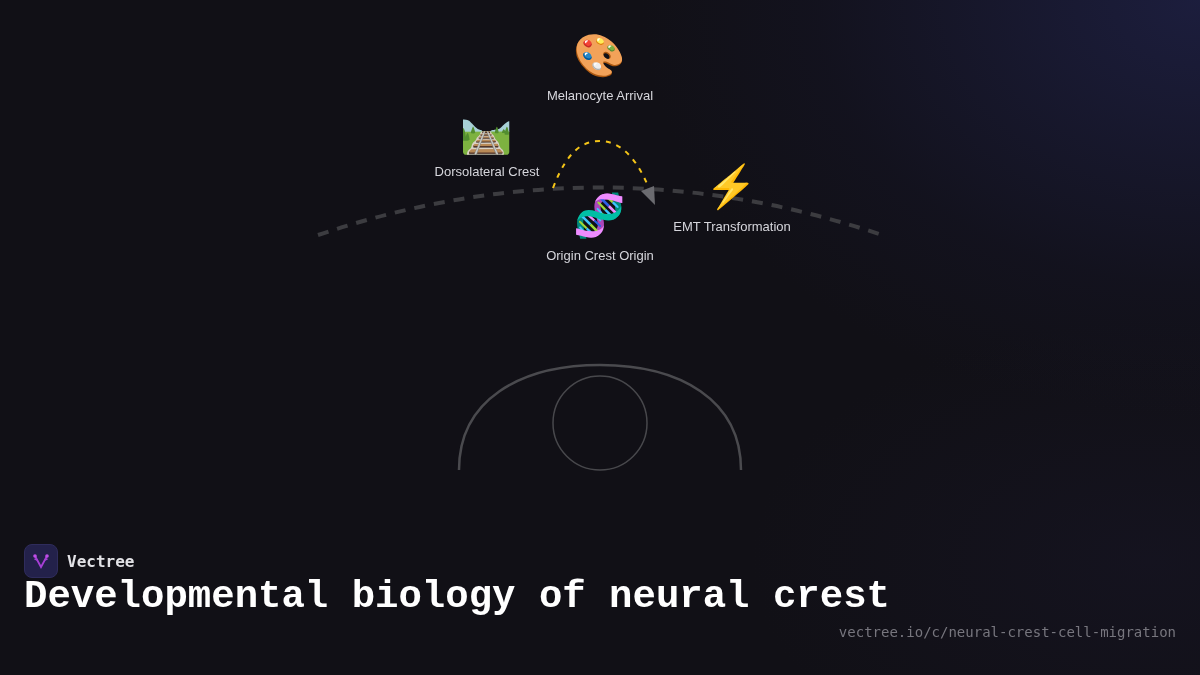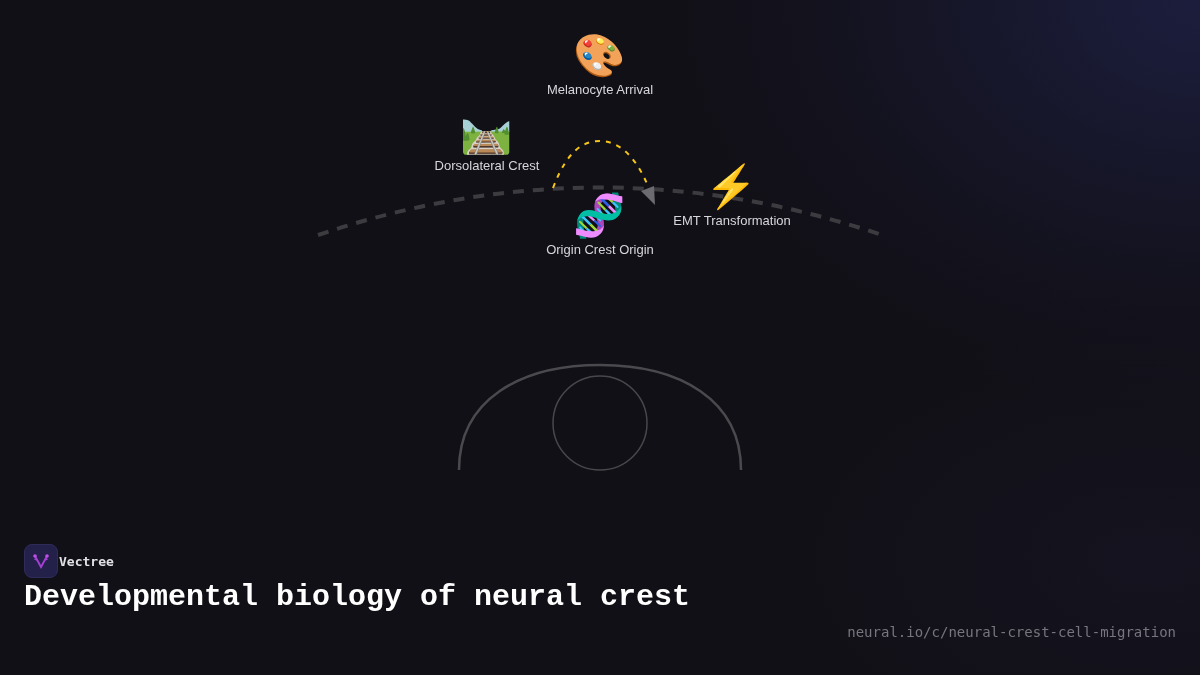--- a/index.html
+++ b/index.html
@@ -13,35 +13,35 @@
     background:
       radial-gradient(ellipse 700px 520px at 1200px 0px, rgba(30,32,68,0.85), rgba(22,22,44,0.35) 55%, rgba(17,16,22,0) 80%),
       radial-gradient(ellipse 500px 300px at 1150px 560px, rgba(24,22,40,0.5), rgba(17,16,22,0) 80%);
     pointer-events:none;
   }
   svg.diagram { position:absolute; left:0; top:0; }
   .node { position:absolute; transform:translateX(-50%); text-align:center; }
   .node .emoji { font-size:42px; line-height:48px; display:block; }
   .node .label {
     display:block; font-size:13px; color:#d6d6dc; white-space:nowrap;
-    margin-top:2px;
+    margin-top:8px;
   }
   .brand { position:absolute; left:24px; top:544px; display:flex; align-items:center; }
   .logo {
     width:32px; height:32px; border-radius:8px; background:#23214a;
     border:1px solid #2f2c5c; display:flex; align-items:center; justify-content:center;
   }
   .brand-name {
-    margin-left:1px; font-family:"DejaVu Sans Mono", monospace; font-weight:bold;
-    font-size:13px; color:#e2e2e6;
+    margin-left:9px; font-family:"DejaVu Sans Mono", monospace; font-weight:bold;
+    font-size:16px; color:#e2e2e6;
   }
   .title {
     position:absolute; left:24px; top:580px; margin:0;
     font-family:"Liberation Mono", monospace; font-weight:bold;
-    font-size:30px; line-height:34px; color:#ffffff; letter-spacing:0px;
+    font-size:39px; line-height:34px; color:#ffffff; letter-spacing:0px;
   }
   .url {
     position:absolute; right:24px; top:624px;
     font-family:"DejaVu Sans Mono", monospace; font-size:14px; color:#77767e;
   }
 </style>
 </head>
 <body>
 
 <div class="bg-glow"></div>
@@ -86,13 +86,13 @@
       <path d="M6.5,9 L3.5,8 M13.5,9 L16.5,8" stroke="#a63fd6" stroke-width="1.4"></path>
     </svg>
   </div>
   <span class="brand-name">Vectree</span>
 </div>
 
 <h1 class="title">
   <span>Developmental biology of neural crest</span><br>
 </h1>
 
-<div class="url">neural.io/c/neural-crest-cell-migration</div>
+<div class="url">vectree.io/c/neural-crest-cell-migration</div>
 
 </body></html>

